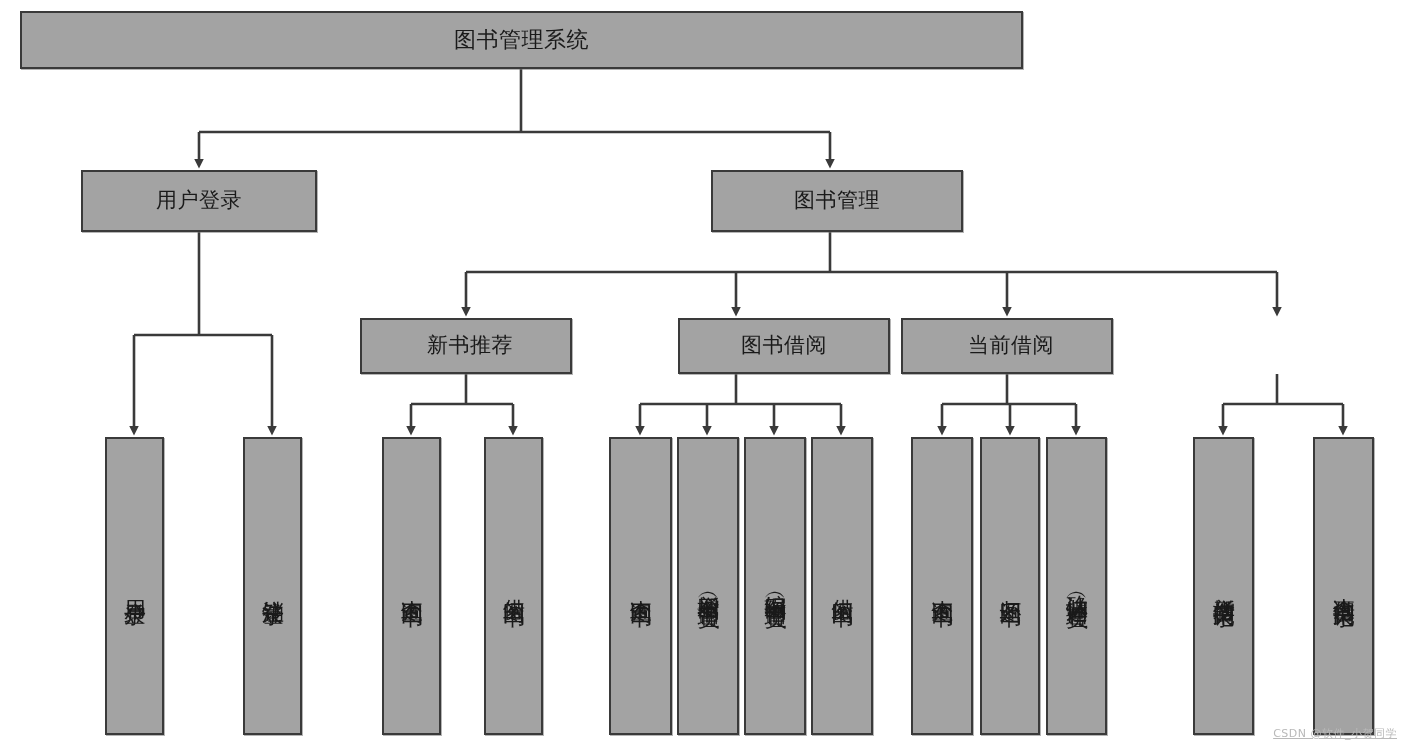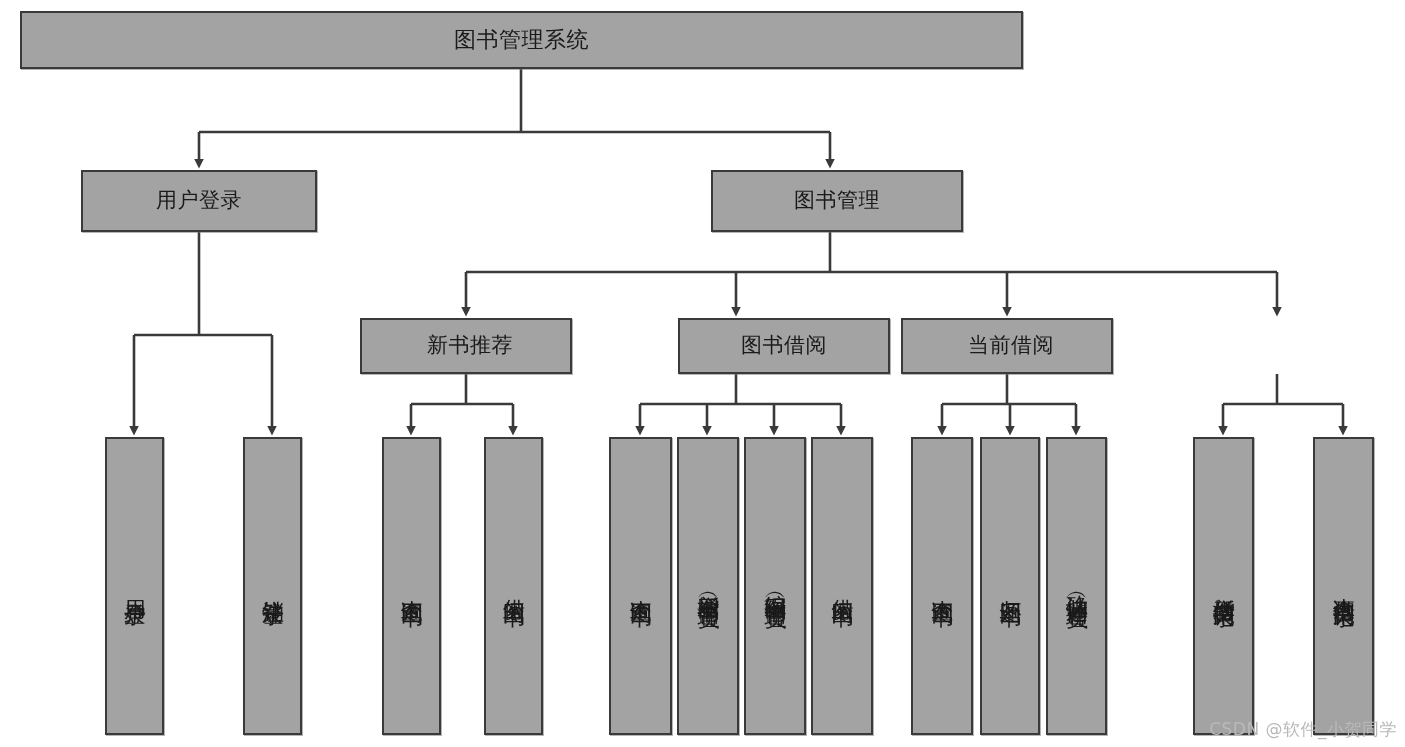--- a/index.html
+++ b/index.html
@@ -60,24 +60,25 @@
     text-orientation: upright;
     font-size: 22px;
     line-height: 1.22;
     letter-spacing: 2px;
     white-space: nowrap;
   }
   #watermark {
     position: absolute;
     right: 8px;
     bottom: 6px;
-    font-size: 17px;
+    font-size: 11px;
     color: #b9b9b9;
     letter-spacing: 0.5px;
     white-space: nowrap;
+    text-decoration: underline;
   }
 </style>
 </head>
 <body>
 
 <div id="canvas">
 
   <svg id="wires" viewBox="0 0 1405 747">
     <defs>
       <marker id="arrow" markerWidth="11" markerHeight="11" refX="1.5" refY="5" orient="auto" markerUnits="userSpaceOnUse">

